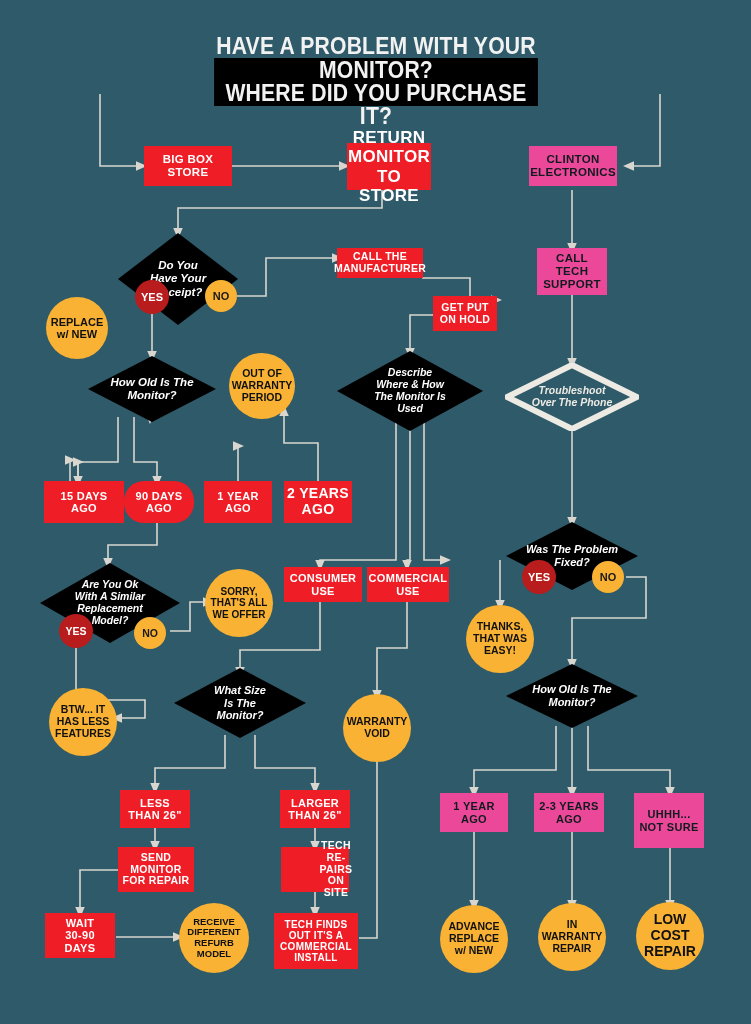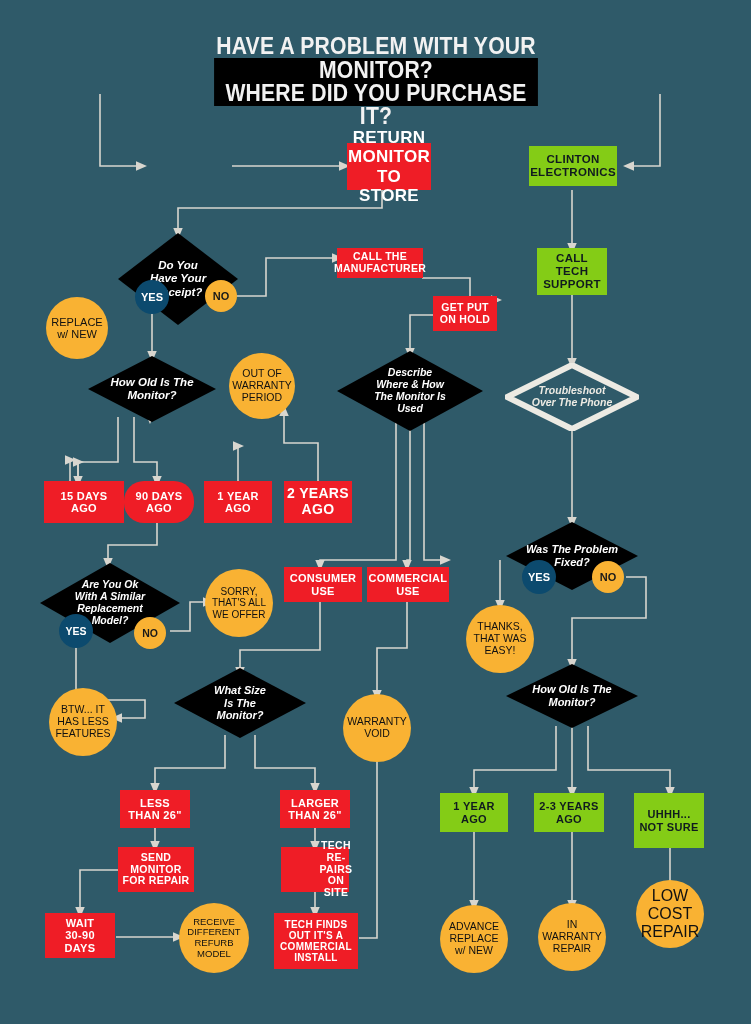--- a/index.html
+++ b/index.html
@@ -15,21 +15,21 @@
   .node{position:absolute;box-sizing:border-box;display:flex;align-items:center;justify-content:center;text-align:center;}
 
   
   .rect{
     font-weight:bold;
     letter-spacing:0.3px;
     line-height:1.12;
     padding:2px;
   }
   .rect.red{background:#ef1d26;color:#ffffff;}
-  .rect.teal{background:#84cc16;color:#101b1f;}
+  .rect.teal{background:#ec4899;color:#101b1f;}
 
   
   .title{
     background:#000000;color:#f2f2f2;
     font-weight:bold;
     line-height:1.02;
     letter-spacing:0.2px;
     font-stretch:condensed;
     transform:scaleX(0.92);
     transform-origin:center center;
@@ -49,25 +49,25 @@
     color:#eceae3;
     font-style:italic;font-weight:bold;
     line-height:1.14;
     background:
       linear-gradient(#2f5a69,#2f5a69) padding-box,
       #eceae3 border-box;
   }
   .dmo-shape{position:absolute;left:0;top:0;width:100%;height:100%;}
 
   
-  .circle{border-radius:50%;font-weight:normal;line-height:1.12;}
+  .circle{border-radius:50%;font-weight:bold;line-height:1.12;}
   .circle.orange{background:#f9b233;color:#111111;}
 
   .pill{border-radius:50%;font-weight:bold;}
-  .pill.yes{background:#0c4a6e;color:#ffffff;text-align:right;}
+  .pill.yes{background:#b91c1c;color:#ffffff;text-align:right;}
   .pill.no{background:#f9b233;color:#1a1a1a;}
 </style>
 </head>
 <body>
 
 <div id="canvas">
 
   <svg class="wires" viewBox="0 0 751 1024">
     <defs>
       <marker id="ah" markerWidth="7" markerHeight="7" refX="3.2" refY="3" orient="auto">
@@ -166,20 +166,22 @@
       <path d="M76,632 L76,650"></path>
       <path d="M500,560 L500,578"></path>
     </g>
   </svg>
 
   <div class="node title" style="left:200px;top:58px;width:352px;height:48px;font-size:23px;flex-direction:column;">
     <span class="l1">HAVE A PROBLEM WITH YOUR MONITOR?</span>
     <span class="l2">WHERE DID YOU PURCHASE IT?</span>
   </div>
 
+  <div class="node rect red" style="left:144px;top:146px;width:88px;height:40px;font-size:11.5px;white-space:pre-line;">BIG BOX
+STORE</div>
 
   <div class="node rect red" style="left:347px;top:143px;width:84px;height:47px;font-size:17px;white-space:pre-line;">RETURN
 MONITOR
 TO STORE</div>
 
   <div class="node rect teal" style="left:529px;top:146px;width:88px;height:40px;font-size:11.5px;white-space:pre-line;">CLINTON
 ELECTRONICS</div>
 
   <div class="node diamond" style="left:118px;top:233px;width:120px;height:92px;font-size:11.5px;white-space:pre-line;">Do You
 Have Your
@@ -301,17 +303,17 @@
 OUT IT'S A
 COMMERCIAL
 INSTALL</div>
 
   <div class="node circle orange" style="left:440px;top:905px;width:68px;height:68px;font-size:10.5px;white-space:pre-line;">ADVANCE
 REPLACE
 w/ NEW</div>
   <div class="node circle orange" style="left:538px;top:903px;width:68px;height:68px;font-size:10.5px;white-space:pre-line;">IN
 WARRANTY
 REPAIR</div>
-  <div class="node circle orange" style="left:636px;top:880px;width:68px;height:68px;font-size:16px;white-space:pre-line;">LOW
+  <div class="node circle orange" style="left:636px;top:902px;width:68px;height:68px;font-size:14px;white-space:pre-line;">LOW
 COST
 REPAIR</div>
 
 </div>
 
 </body></html>

